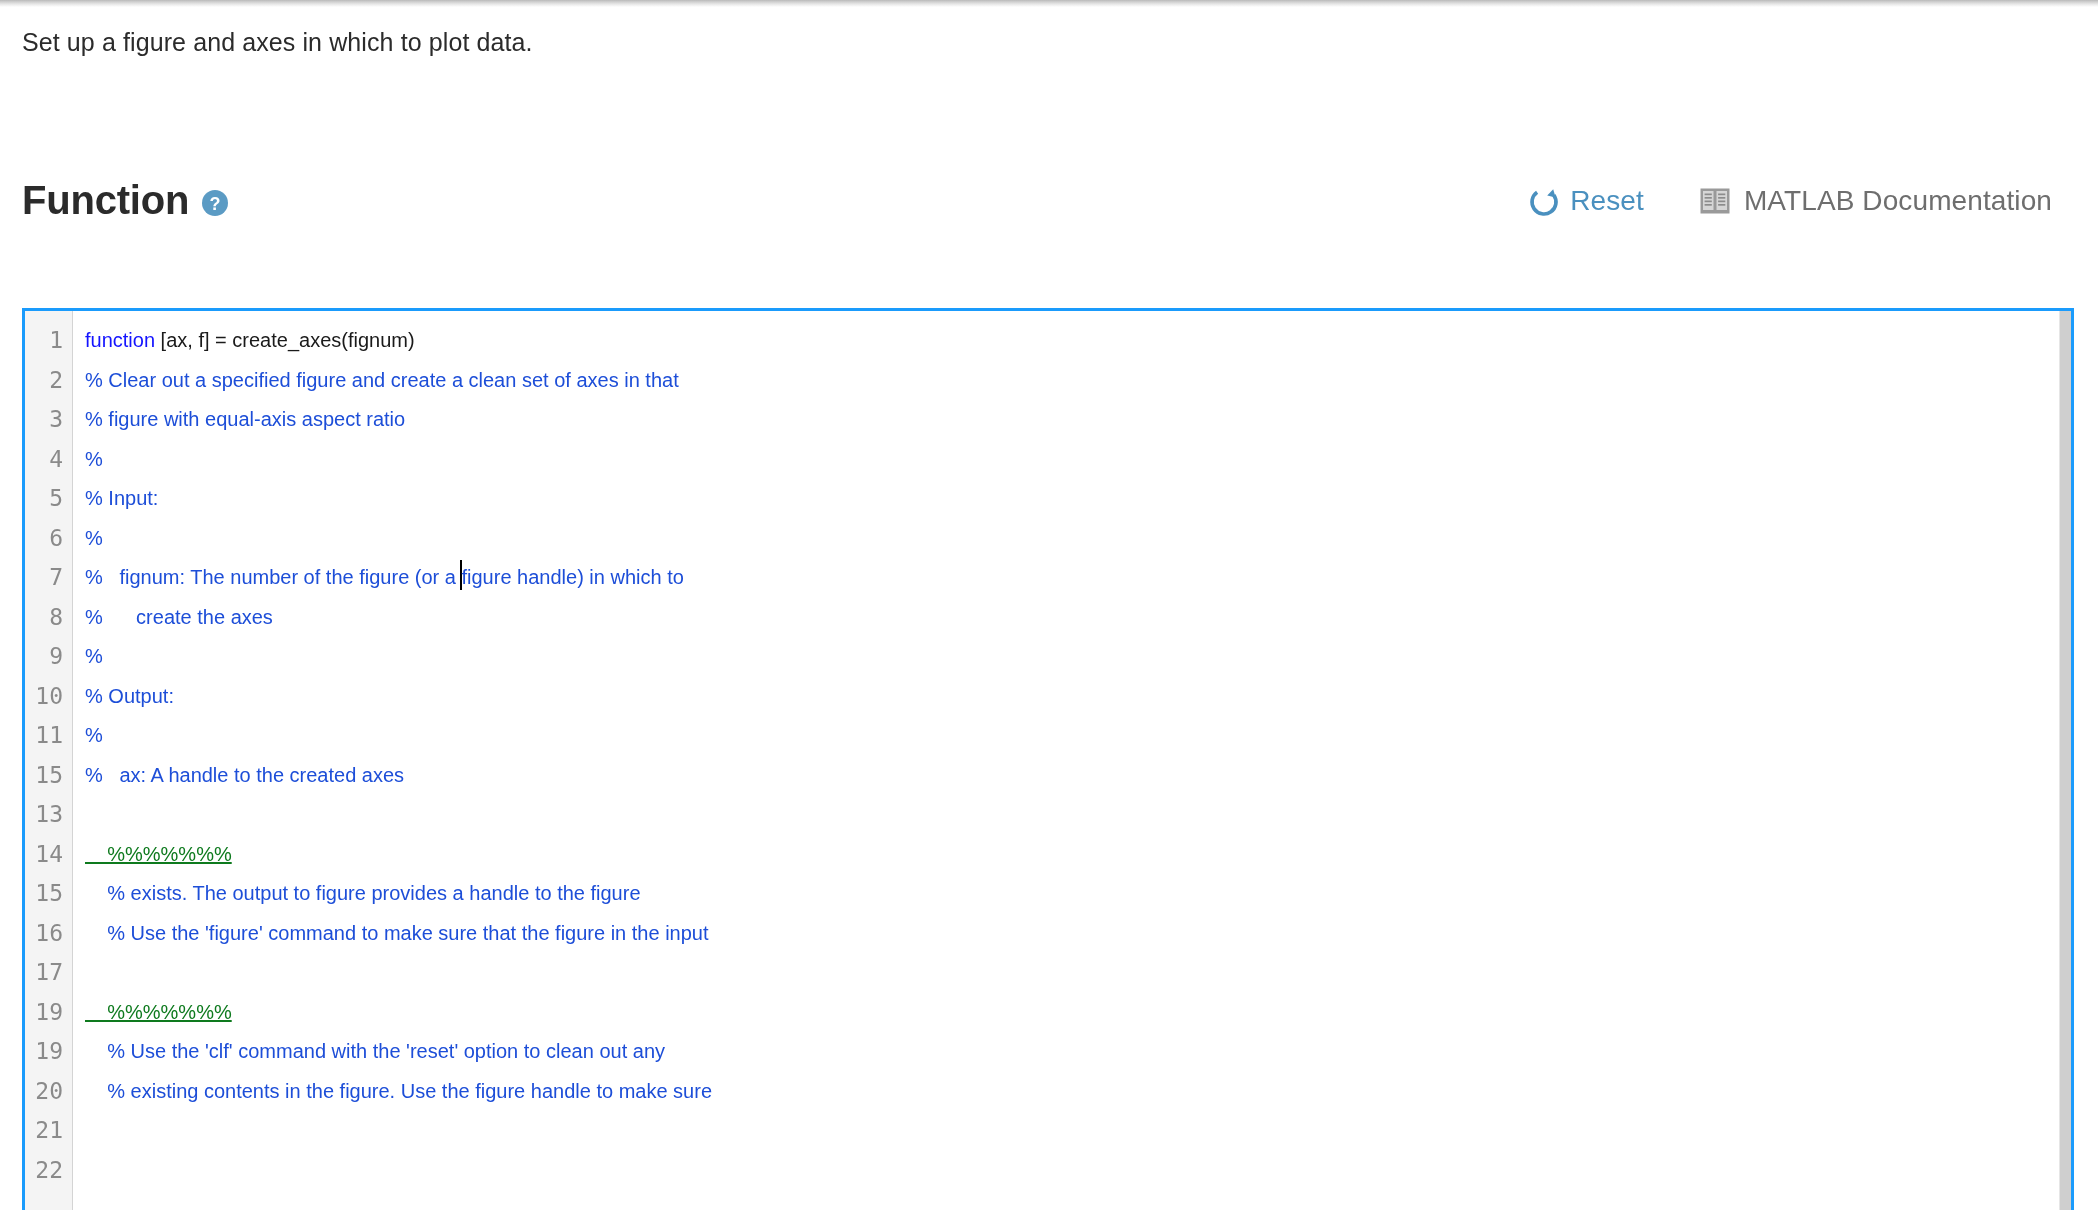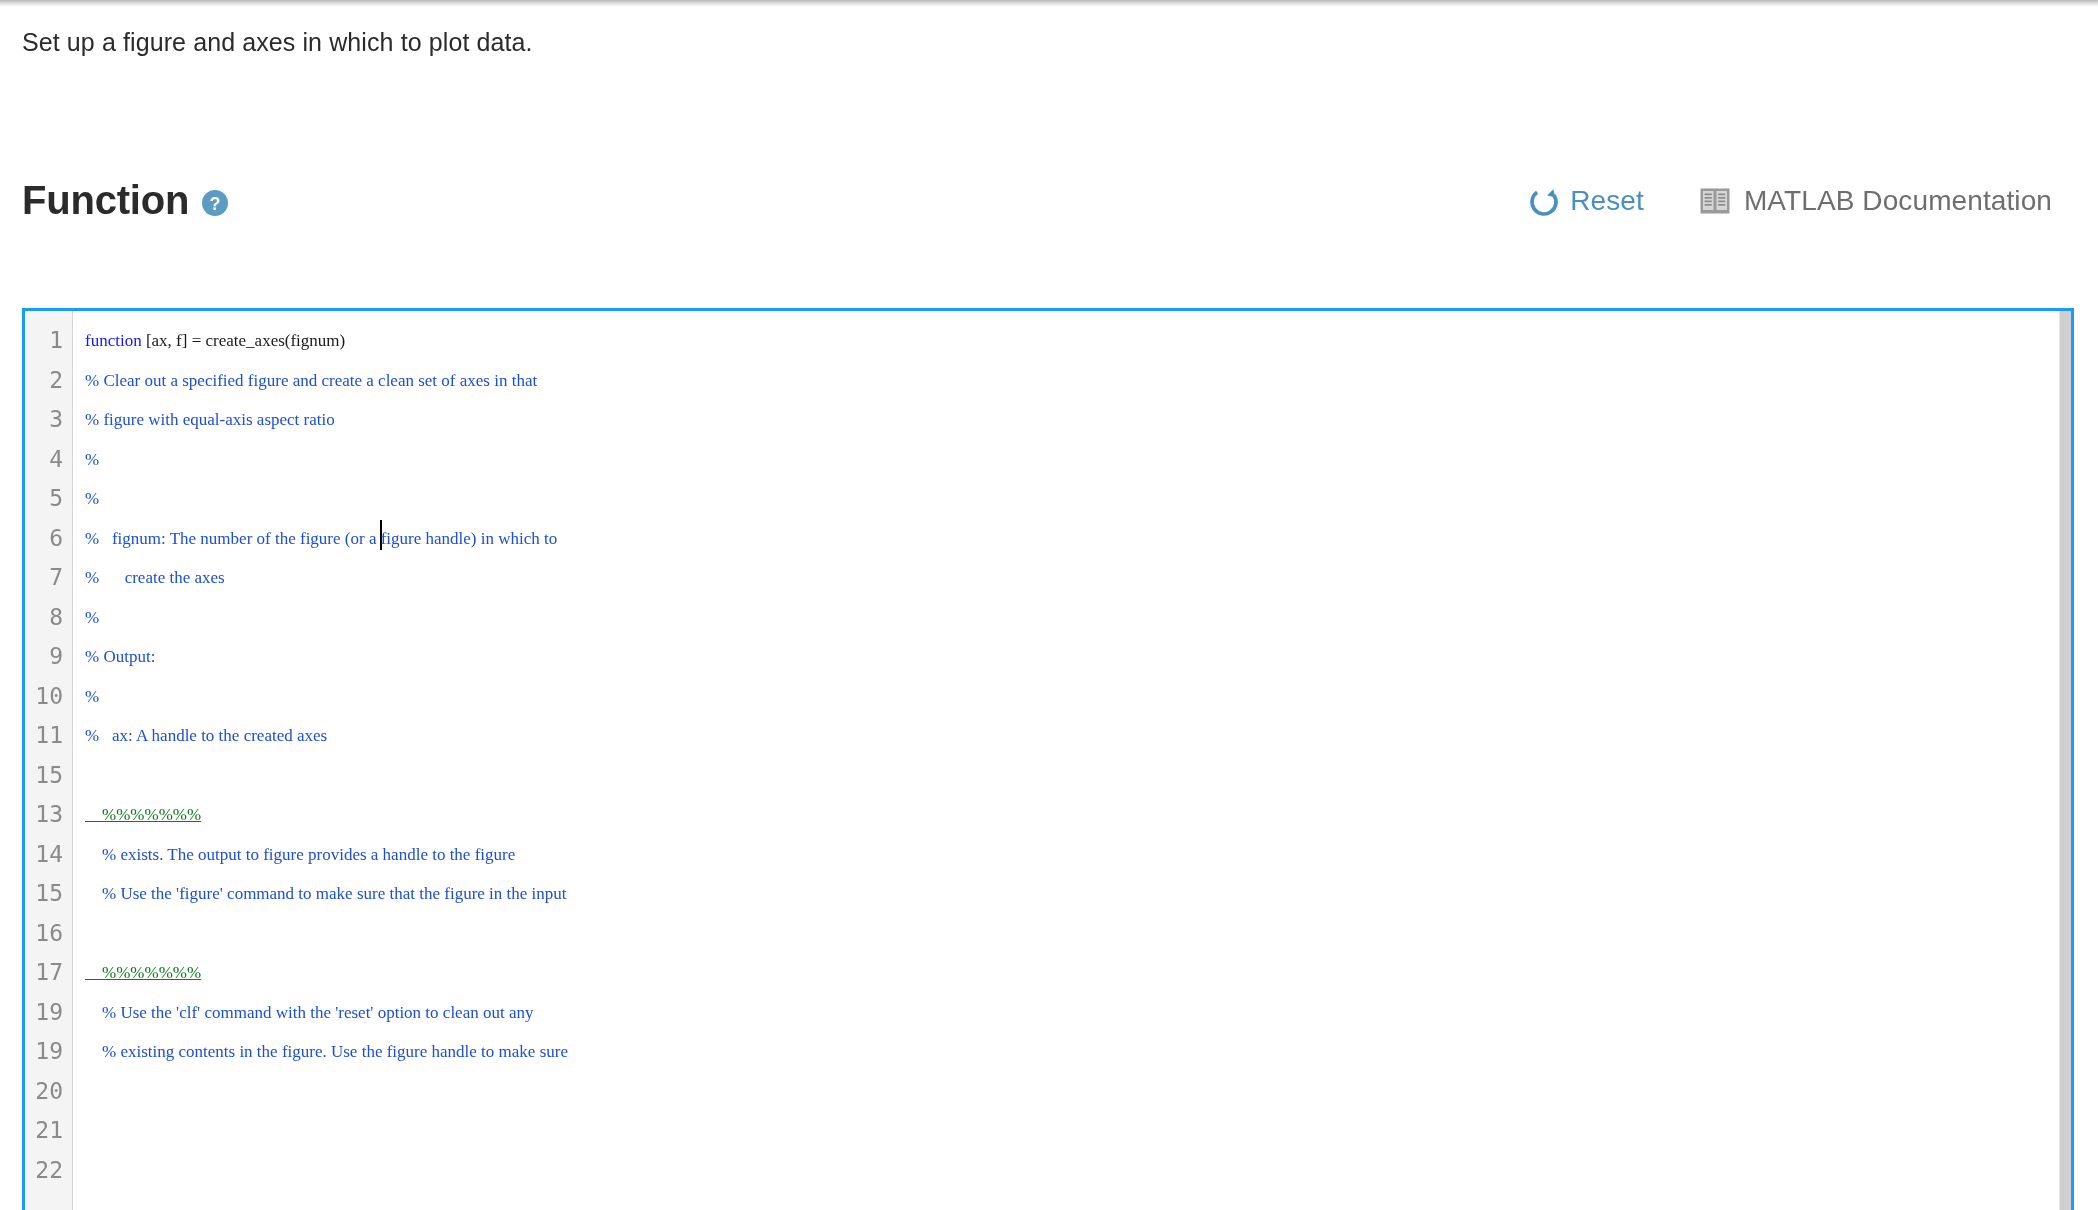--- a/index.html
+++ b/index.html
@@ -137,22 +137,22 @@
   }
   .code {
     flex: 1 1 auto;
     padding-top: 10px;
     padding-left: 12px;
     background: #ffffff;
     position: relative;
     overflow: hidden;
   }
   .code .line {
-    font-family: Liberation Serif, serif;
-    font-size: 17px;
+    font-family: Liberation Sans, sans-serif;
+    font-size: 20px;
     line-height: 39.5px;
     height: 39.5px;
     white-space: pre;
     color: #1a1a1a;
     letter-spacing: 0px;
   }
   .tok-kw { color: #1414ff; }
   .tok-plain { color: #1a1a1a; }
   .tok-comment { color: #1d4ed8; }
   .tok-section { color: #0e7a1e; text-decoration: underline; }
@@ -269,20 +269,21 @@
           <div class="ln">19</div>
           <div class="ln">20</div>
           <div class="ln">21</div>
           <div class="ln">22</div>
         </div>
       <div class="code" id="code">
           <div class="line"><span class="tok-kw">function</span><span class="tok-plain"> [ax, f] = create_axes(fignum)</span></div>
           <div class="line"><span class="tok-comment">% Clear out a specified figure and create a clean set of axes in that</span></div>
           <div class="line"><span class="tok-comment">% figure with equal-axis aspect ratio</span></div>
           <div class="line"><span class="tok-comment">%</span></div>
+          <div class="line"><span class="tok-comment">% Input:</span></div>
           <div class="line"><span class="tok-comment">%</span></div>
           <div class="line"><span class="tok-comment">%   fignum: The number of the figure (or a </span><span class="caret"></span><span class="tok-comment">figure handle) in which to</span></div>
           <div class="line"><span class="tok-comment">%      create the axes</span></div>
           <div class="line"><span class="tok-comment">%</span></div>
           <div class="line"><span class="tok-comment">% Output:</span></div>
           <div class="line"><span class="tok-comment">%</span></div>
           <div class="line"><span class="tok-comment">%   ax: A handle to the created axes</span></div>
           <div class="line">&nbsp;</div>
           <div class="line"><span class="tok-section">    %%%%%%%</span></div>
           <div class="line"><span class="tok-comment">    % exists. The output to figure provides a handle to the figure</span></div>

